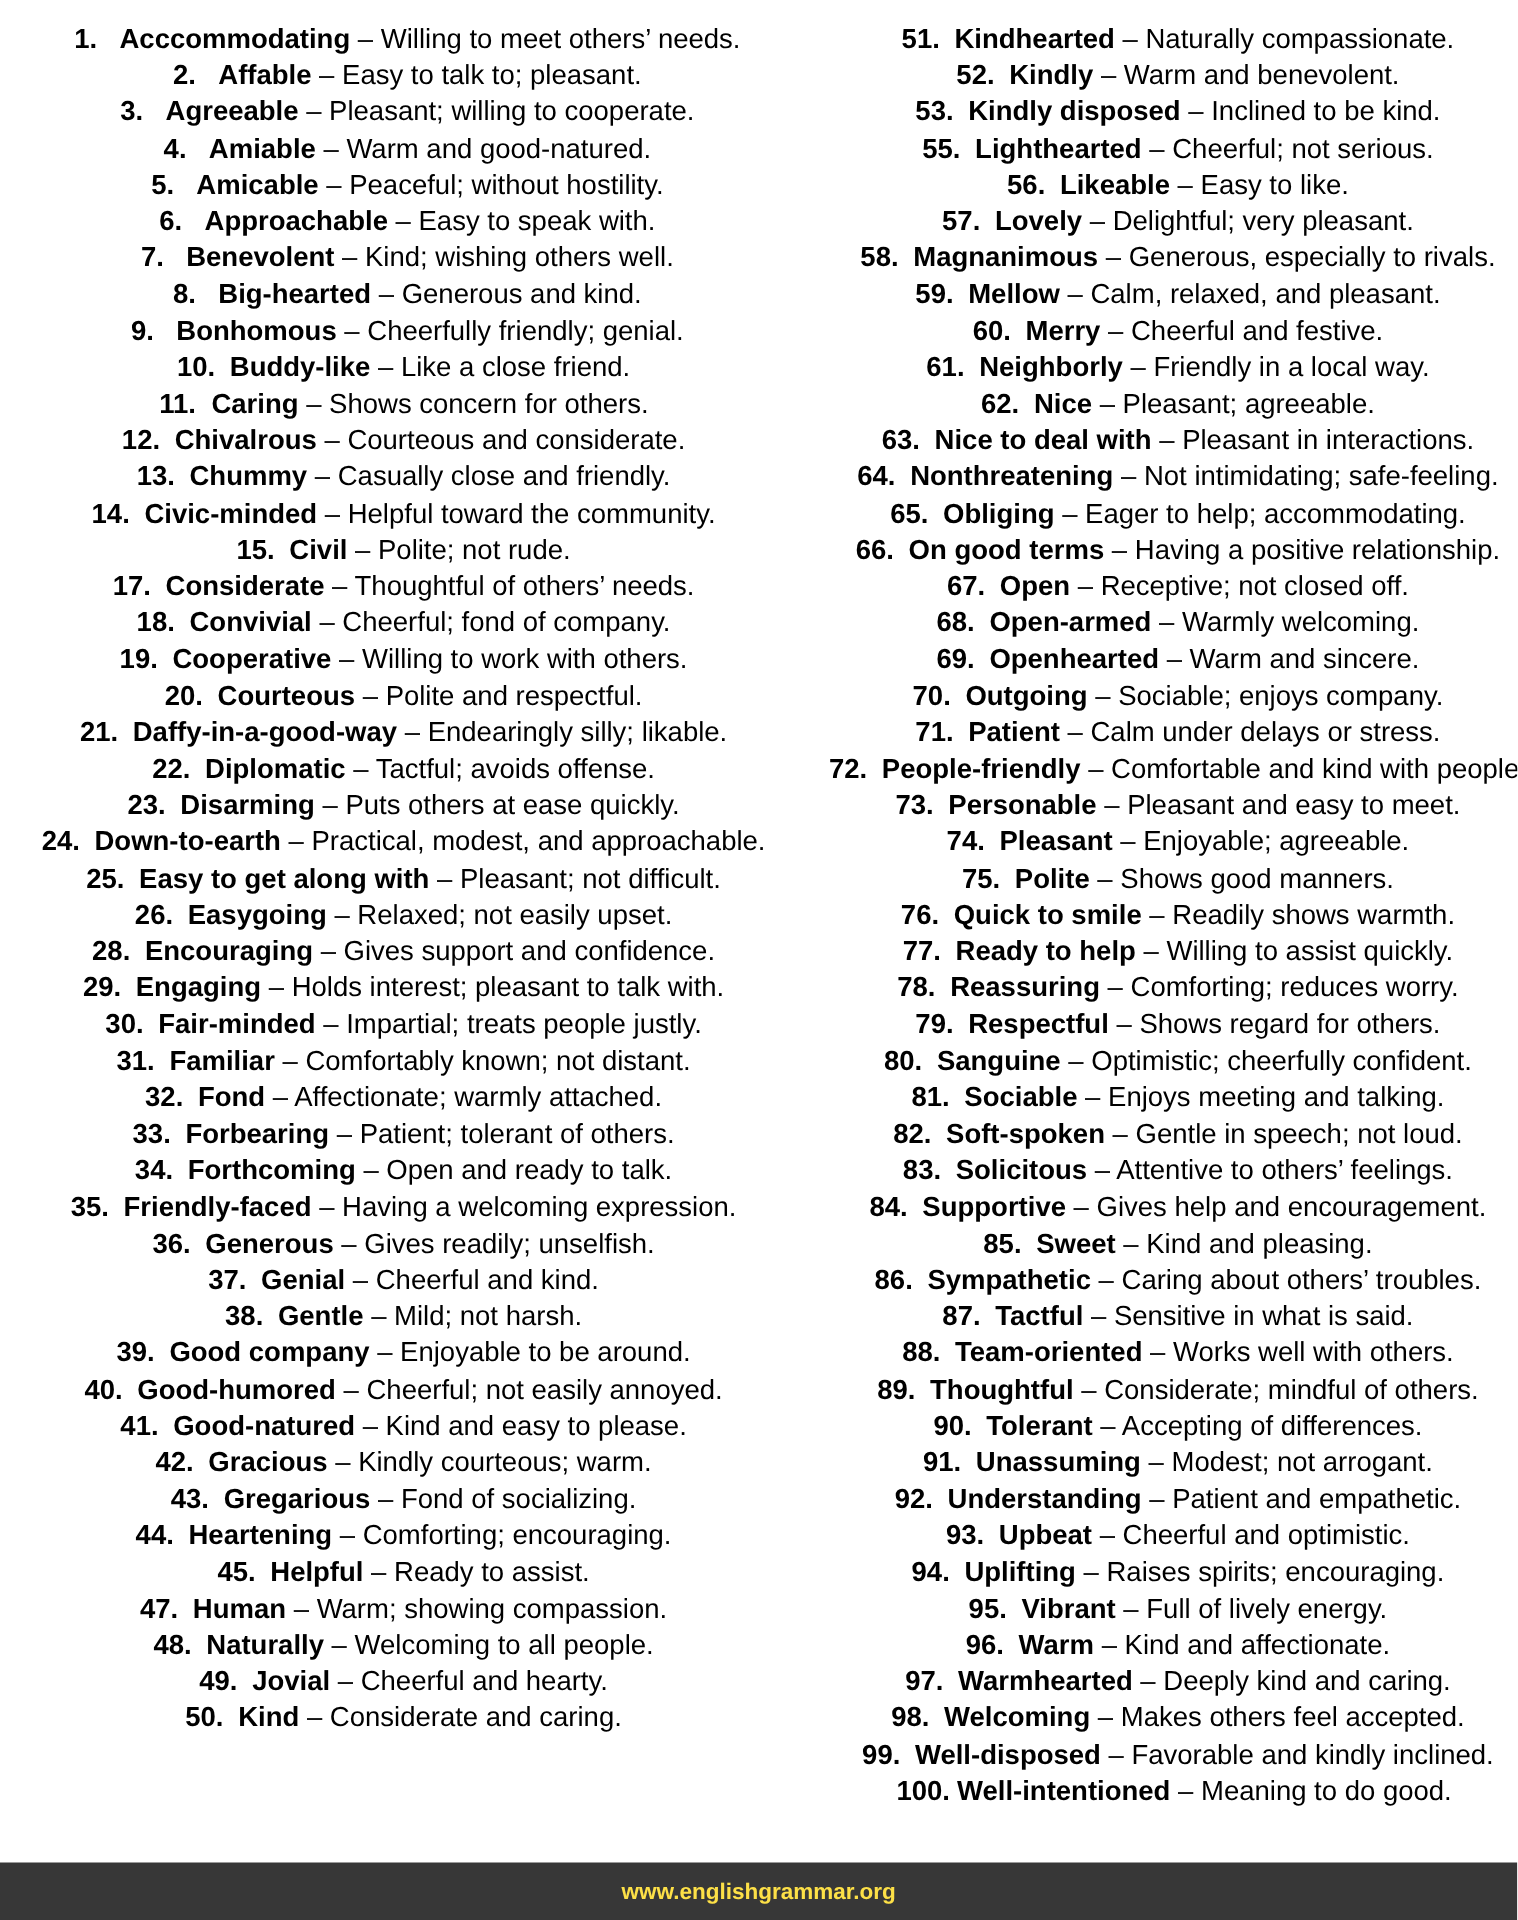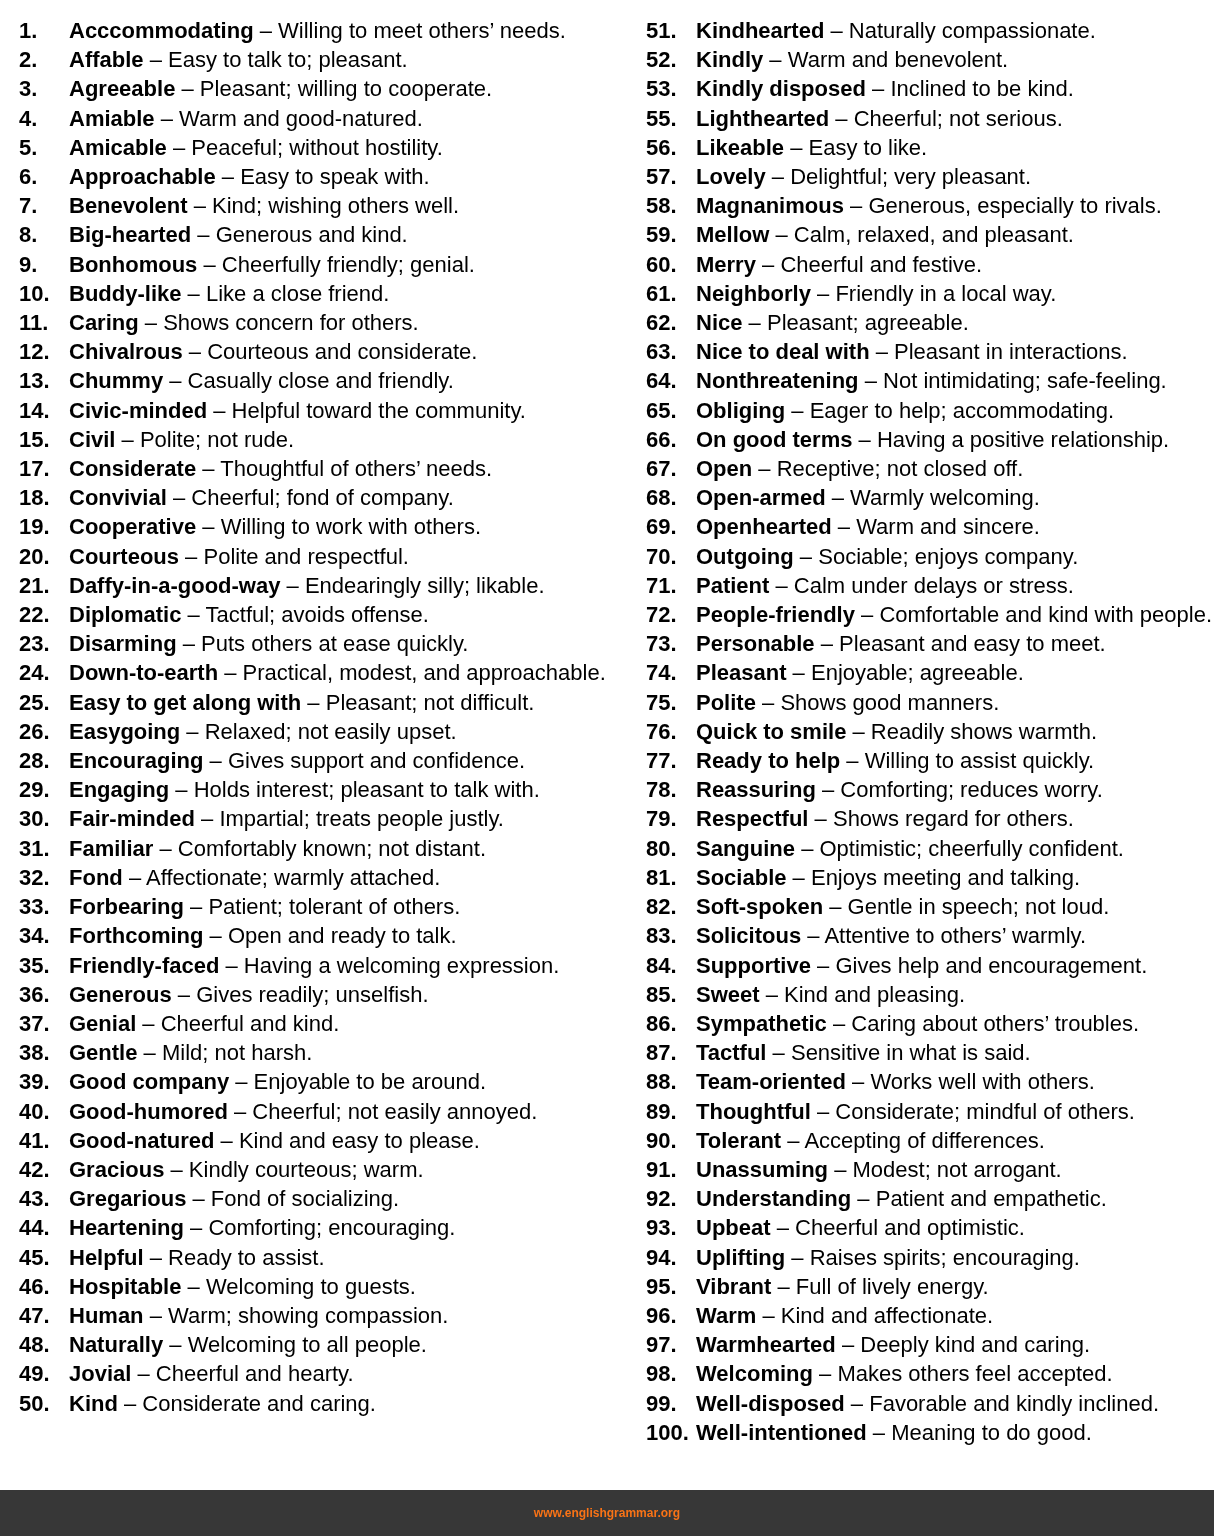--- a/index.html
+++ b/index.html
@@ -5,21 +5,21 @@
   html, body { margin: 0; padding: 0; background: #ffffff; }
   .page {
     position: relative;
     width: 1214px;
     height: 1536px;
     background: #ffffff;
     color: #000000;
     font-family: "Liberation Sans", sans-serif;
     overflow: hidden;
   }
-  .col { position: absolute; top: 16px; }
+  .col { position: absolute; top: 16px; text-align: center; }
   .col-left  { left: 19px;  width: 600px; }
   .col-right { left: 646px; width: 585px; }
   .entry {
     font-size: 22px;
     line-height: 29.2px;
     white-space: nowrap;
   }
   .num {
     display: inline-block;
     min-width: 46px;
@@ -33,22 +33,22 @@
     left: 0;
     top: 1490px;
     width: 100%;
     height: 46px;
     background: #373737;
     display: flex;
     align-items: center;
     justify-content: center;
   }
   .footer-url {
-    color: #f97316;
-    font-size: 12px;
+    color: #fde047;
+    font-size: 18px;
     font-weight: 700;
   }
 </style>
 </head>
 <body>
 
 <div class="page">
 
   <div class="col col-left" id="col-left">
       <div class="entry">
@@ -174,23 +174,20 @@
       <div class="entry">
     <span class="num">43.</span><span class="term">Gregarious</span><span class="sep"> – </span><span class="def">Fond of socializing.</span>
   </div>
       <div class="entry">
     <span class="num">44.</span><span class="term">Heartening</span><span class="sep"> – </span><span class="def">Comforting; encouraging.</span>
   </div>
       <div class="entry">
     <span class="num">45.</span><span class="term">Helpful</span><span class="sep"> – </span><span class="def">Ready to assist.</span>
   </div>
       <div class="entry">
-    <span class="num">46.</span><span class="term">Hospitable</span><span class="sep"> – </span><span class="def">Welcoming to guests.</span>
-  </div>
-      <div class="entry">
     <span class="num">47.</span><span class="term">Human</span><span class="sep"> – </span><span class="def">Warm; showing compassion.</span>
   </div>
       <div class="entry">
     <span class="num">48.</span><span class="term">Naturally</span><span class="sep"> – </span><span class="def">Welcoming to all people.</span>
   </div>
       <div class="entry">
     <span class="num">49.</span><span class="term">Jovial</span><span class="sep"> – </span><span class="def">Cheerful and hearty.</span>
   </div>
       <div class="entry">
     <span class="num">50.</span><span class="term">Kind</span><span class="sep"> – </span><span class="def">Considerate and caring.</span>
@@ -284,21 +281,21 @@
       <div class="entry">
     <span class="num">80.</span><span class="term">Sanguine</span><span class="sep"> – </span><span class="def">Optimistic; cheerfully confident.</span>
   </div>
       <div class="entry">
     <span class="num">81.</span><span class="term">Sociable</span><span class="sep"> – </span><span class="def">Enjoys meeting and talking.</span>
   </div>
       <div class="entry">
     <span class="num">82.</span><span class="term">Soft-spoken</span><span class="sep"> – </span><span class="def">Gentle in speech; not loud.</span>
   </div>
       <div class="entry">
-    <span class="num">83.</span><span class="term">Solicitous</span><span class="sep"> – </span><span class="def">Attentive to others’ warmly.</span>
+    <span class="num">83.</span><span class="term">Solicitous</span><span class="sep"> – </span><span class="def">Attentive to others’ feelings.</span>
   </div>
       <div class="entry">
     <span class="num">84.</span><span class="term">Supportive</span><span class="sep"> – </span><span class="def">Gives help and encouragement.</span>
   </div>
       <div class="entry">
     <span class="num">85.</span><span class="term">Sweet</span><span class="sep"> – </span><span class="def">Kind and pleasing.</span>
   </div>
       <div class="entry">
     <span class="num">86.</span><span class="term">Sympathetic</span><span class="sep"> – </span><span class="def">Caring about others’ troubles.</span>
   </div>

